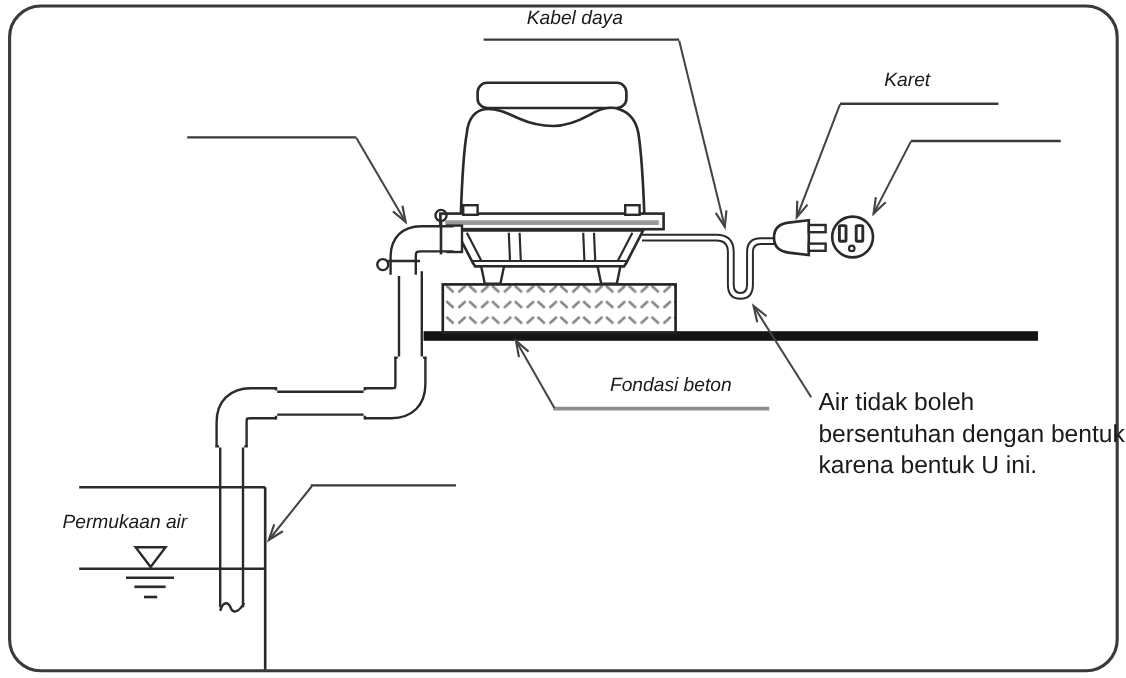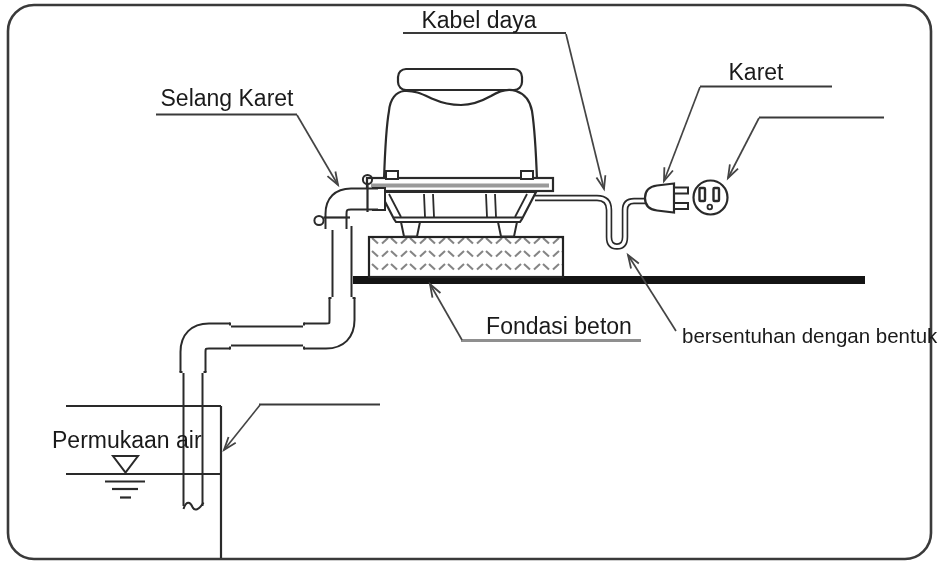--- a/index.html
+++ b/index.html
@@ -1,20 +1,20 @@
 <!DOCTYPE html>
 <html><head>
 <meta charset="utf-8">
 <style>
   html,body{margin:0;padding:0;background:#fff;}
   .stage{position:relative;width:938px;height:565px;background:#fff;overflow:hidden;
          font-family:"Liberation Sans",sans-serif;}
   .stage svg{position:absolute;left:0;top:0;}
-  .lbl{position:absolute;font-size:23px;line-height:1.15;color:#1a1a1a;
-       text-align:center;white-space:nowrap;}
+  .lbl{position:absolute;font-size:16px;line-height:1.15;color:#1a1a1a;
+       text-align:center;white-space:nowrap;font-style:italic;}
   .lbl.left{text-align:left;}
   .note{position:absolute;font-size:20.5px;line-height:26px;color:#1a1a1a;text-align:left;}
   .note span{display:block;white-space:nowrap;}
 </style>
 </head>
 <body>
 
 <div class="stage">
 
 <svg width="938" height="565" viewBox="0 0 938 565">
@@ -152,24 +152,25 @@
     <path d="M 462,340 L 430,284" marker-end="url(#arr)"></path>
     <path d="M 676,331 L 628,255" marker-end="url(#arr)"></path>
   </g>
 </svg>
 
 <div class="lbl" style="left:394px;top:7px;width:170px;">Kabel daya</div>
 
 <div class="lbl" style="left:690px;top:59px;width:132px;">Karet</div>
 
 
-<div class="lbl" style="left:157px;top:85px;width:140px;">Selang Karet</div>
 
 <div class="lbl" style="left:469px;top:313px;width:180px;">Fondasi beton</div>
 
 
 <div class="lbl left" style="left:52px;top:427px;">Permukaan air</div>
 
 <div class="note" style="left:682px;top:323px;width:252px;">
+  <span>Air tidak boleh</span>
   <span>bersentuhan dengan bentuk</span>
+  <span>karena bentuk U ini.</span>
 </div>
 
 </div>
 
 </body></html>

